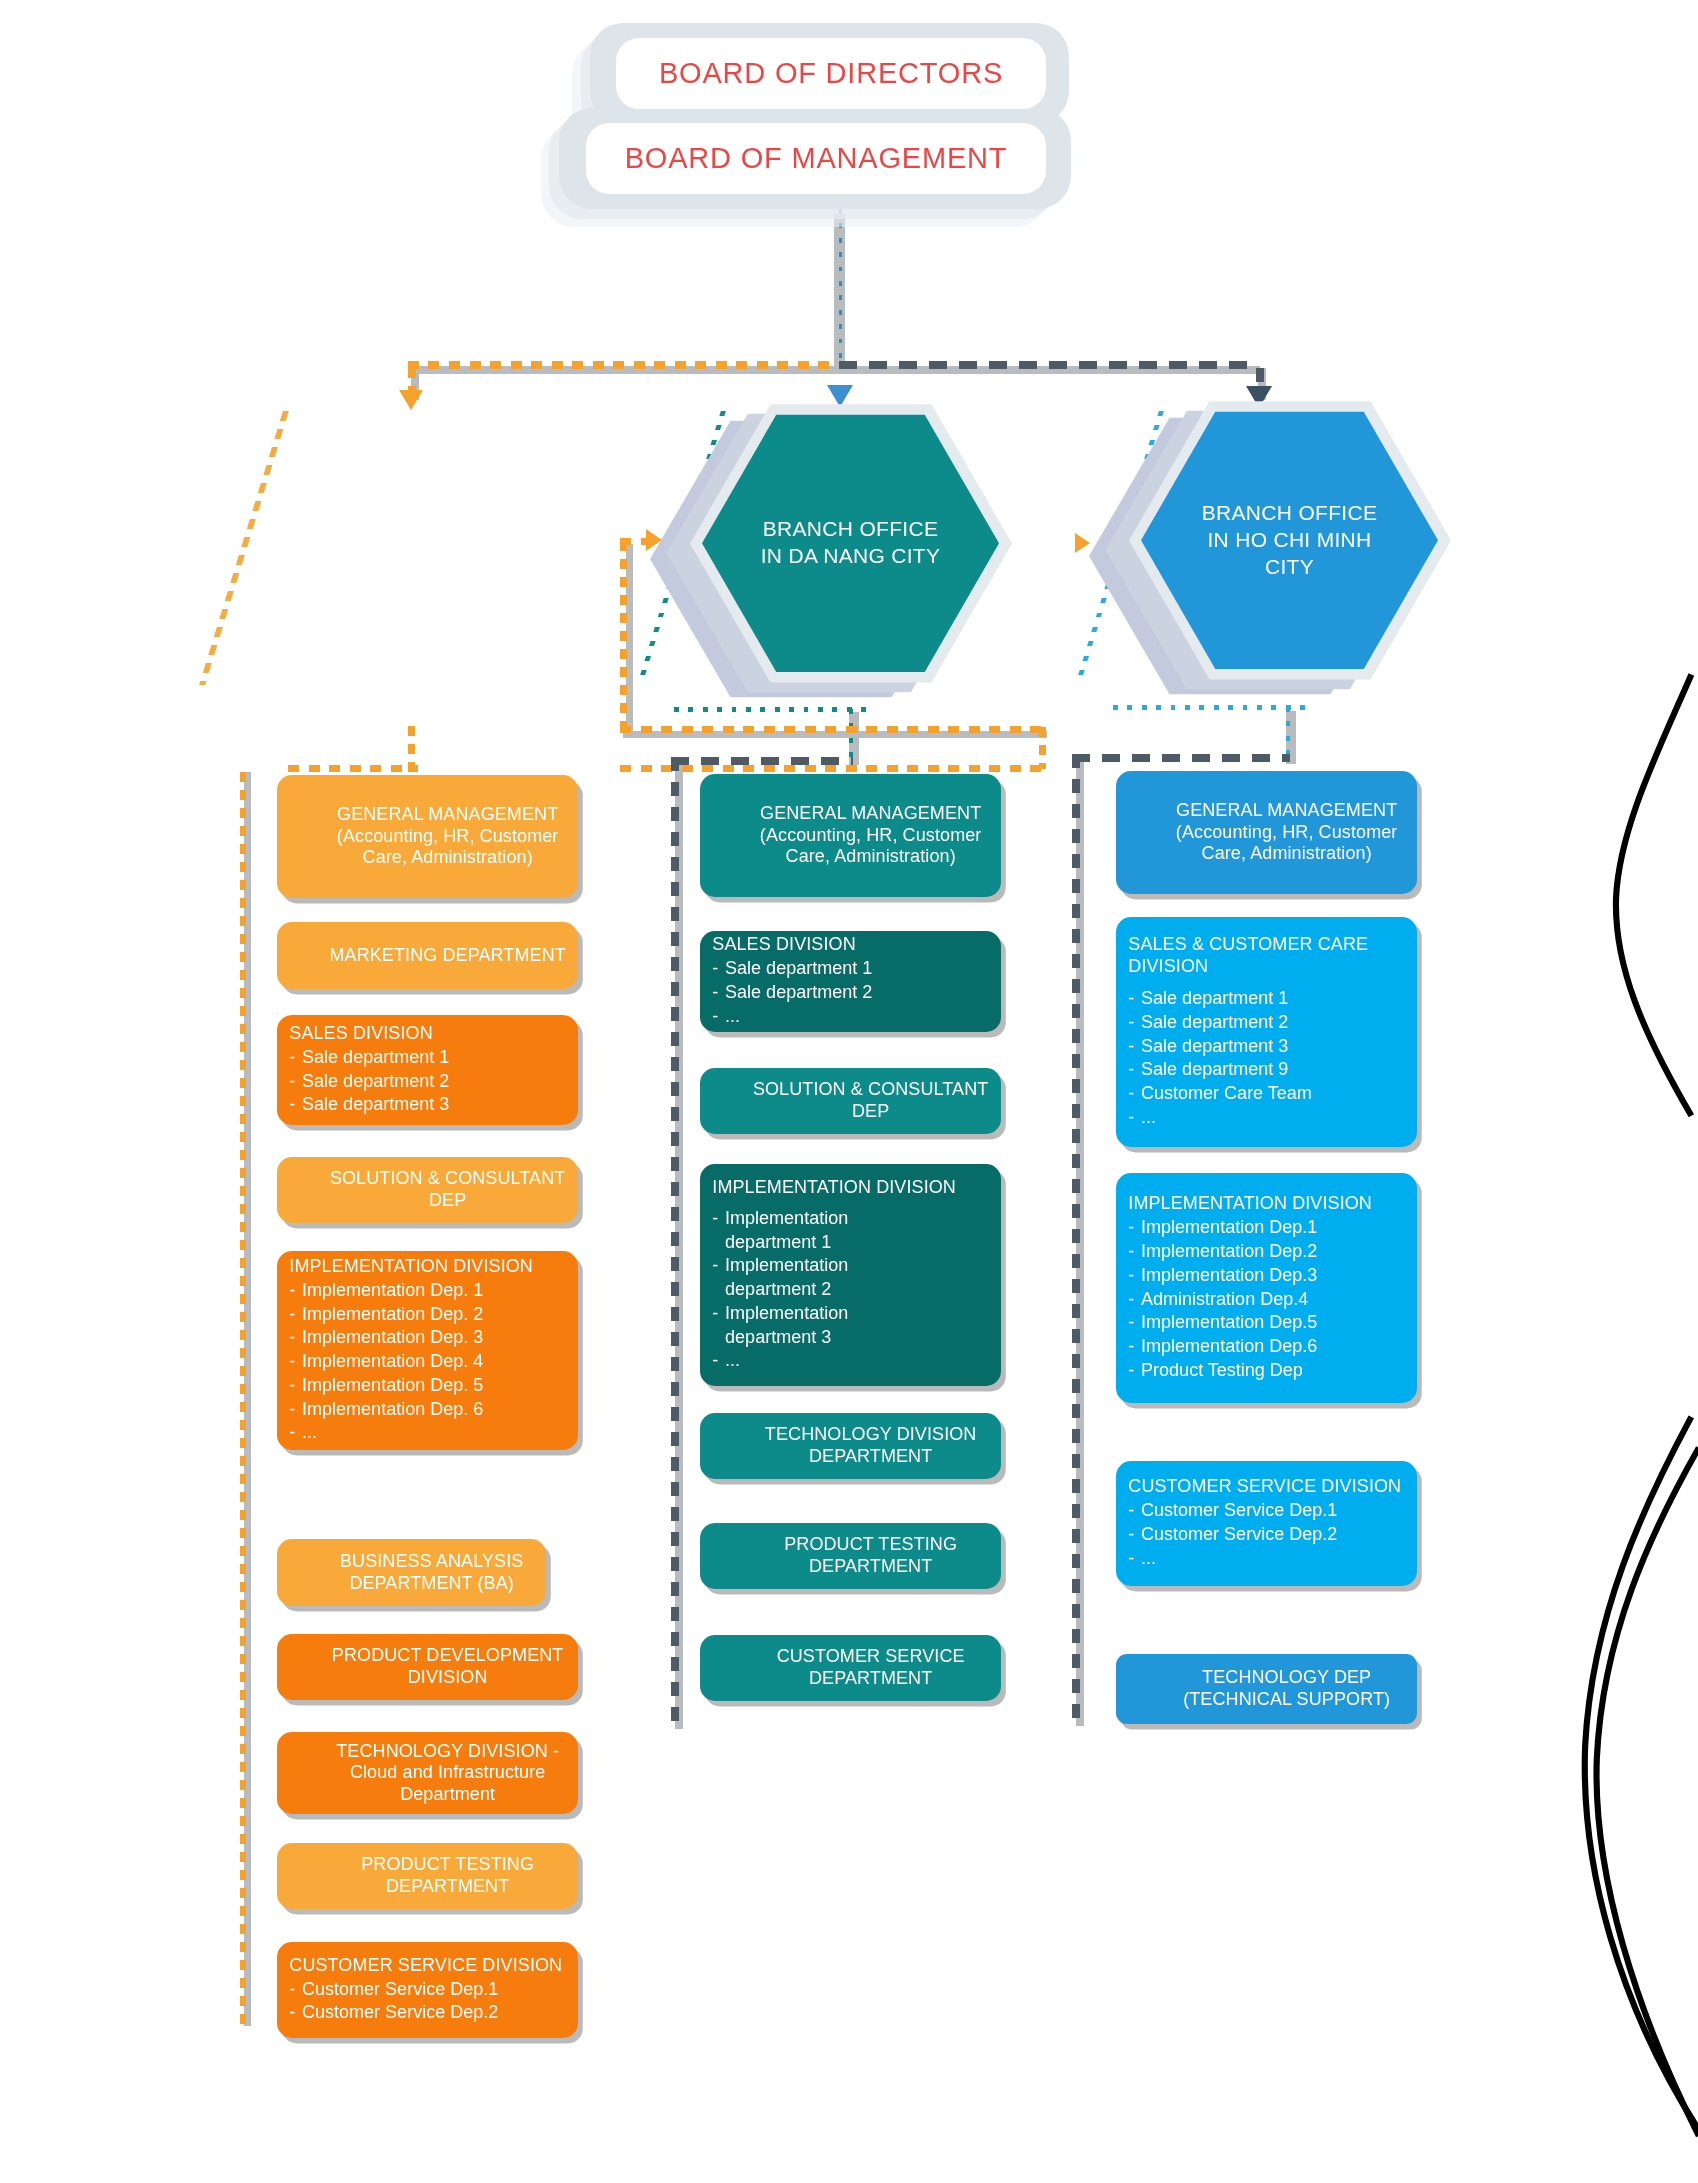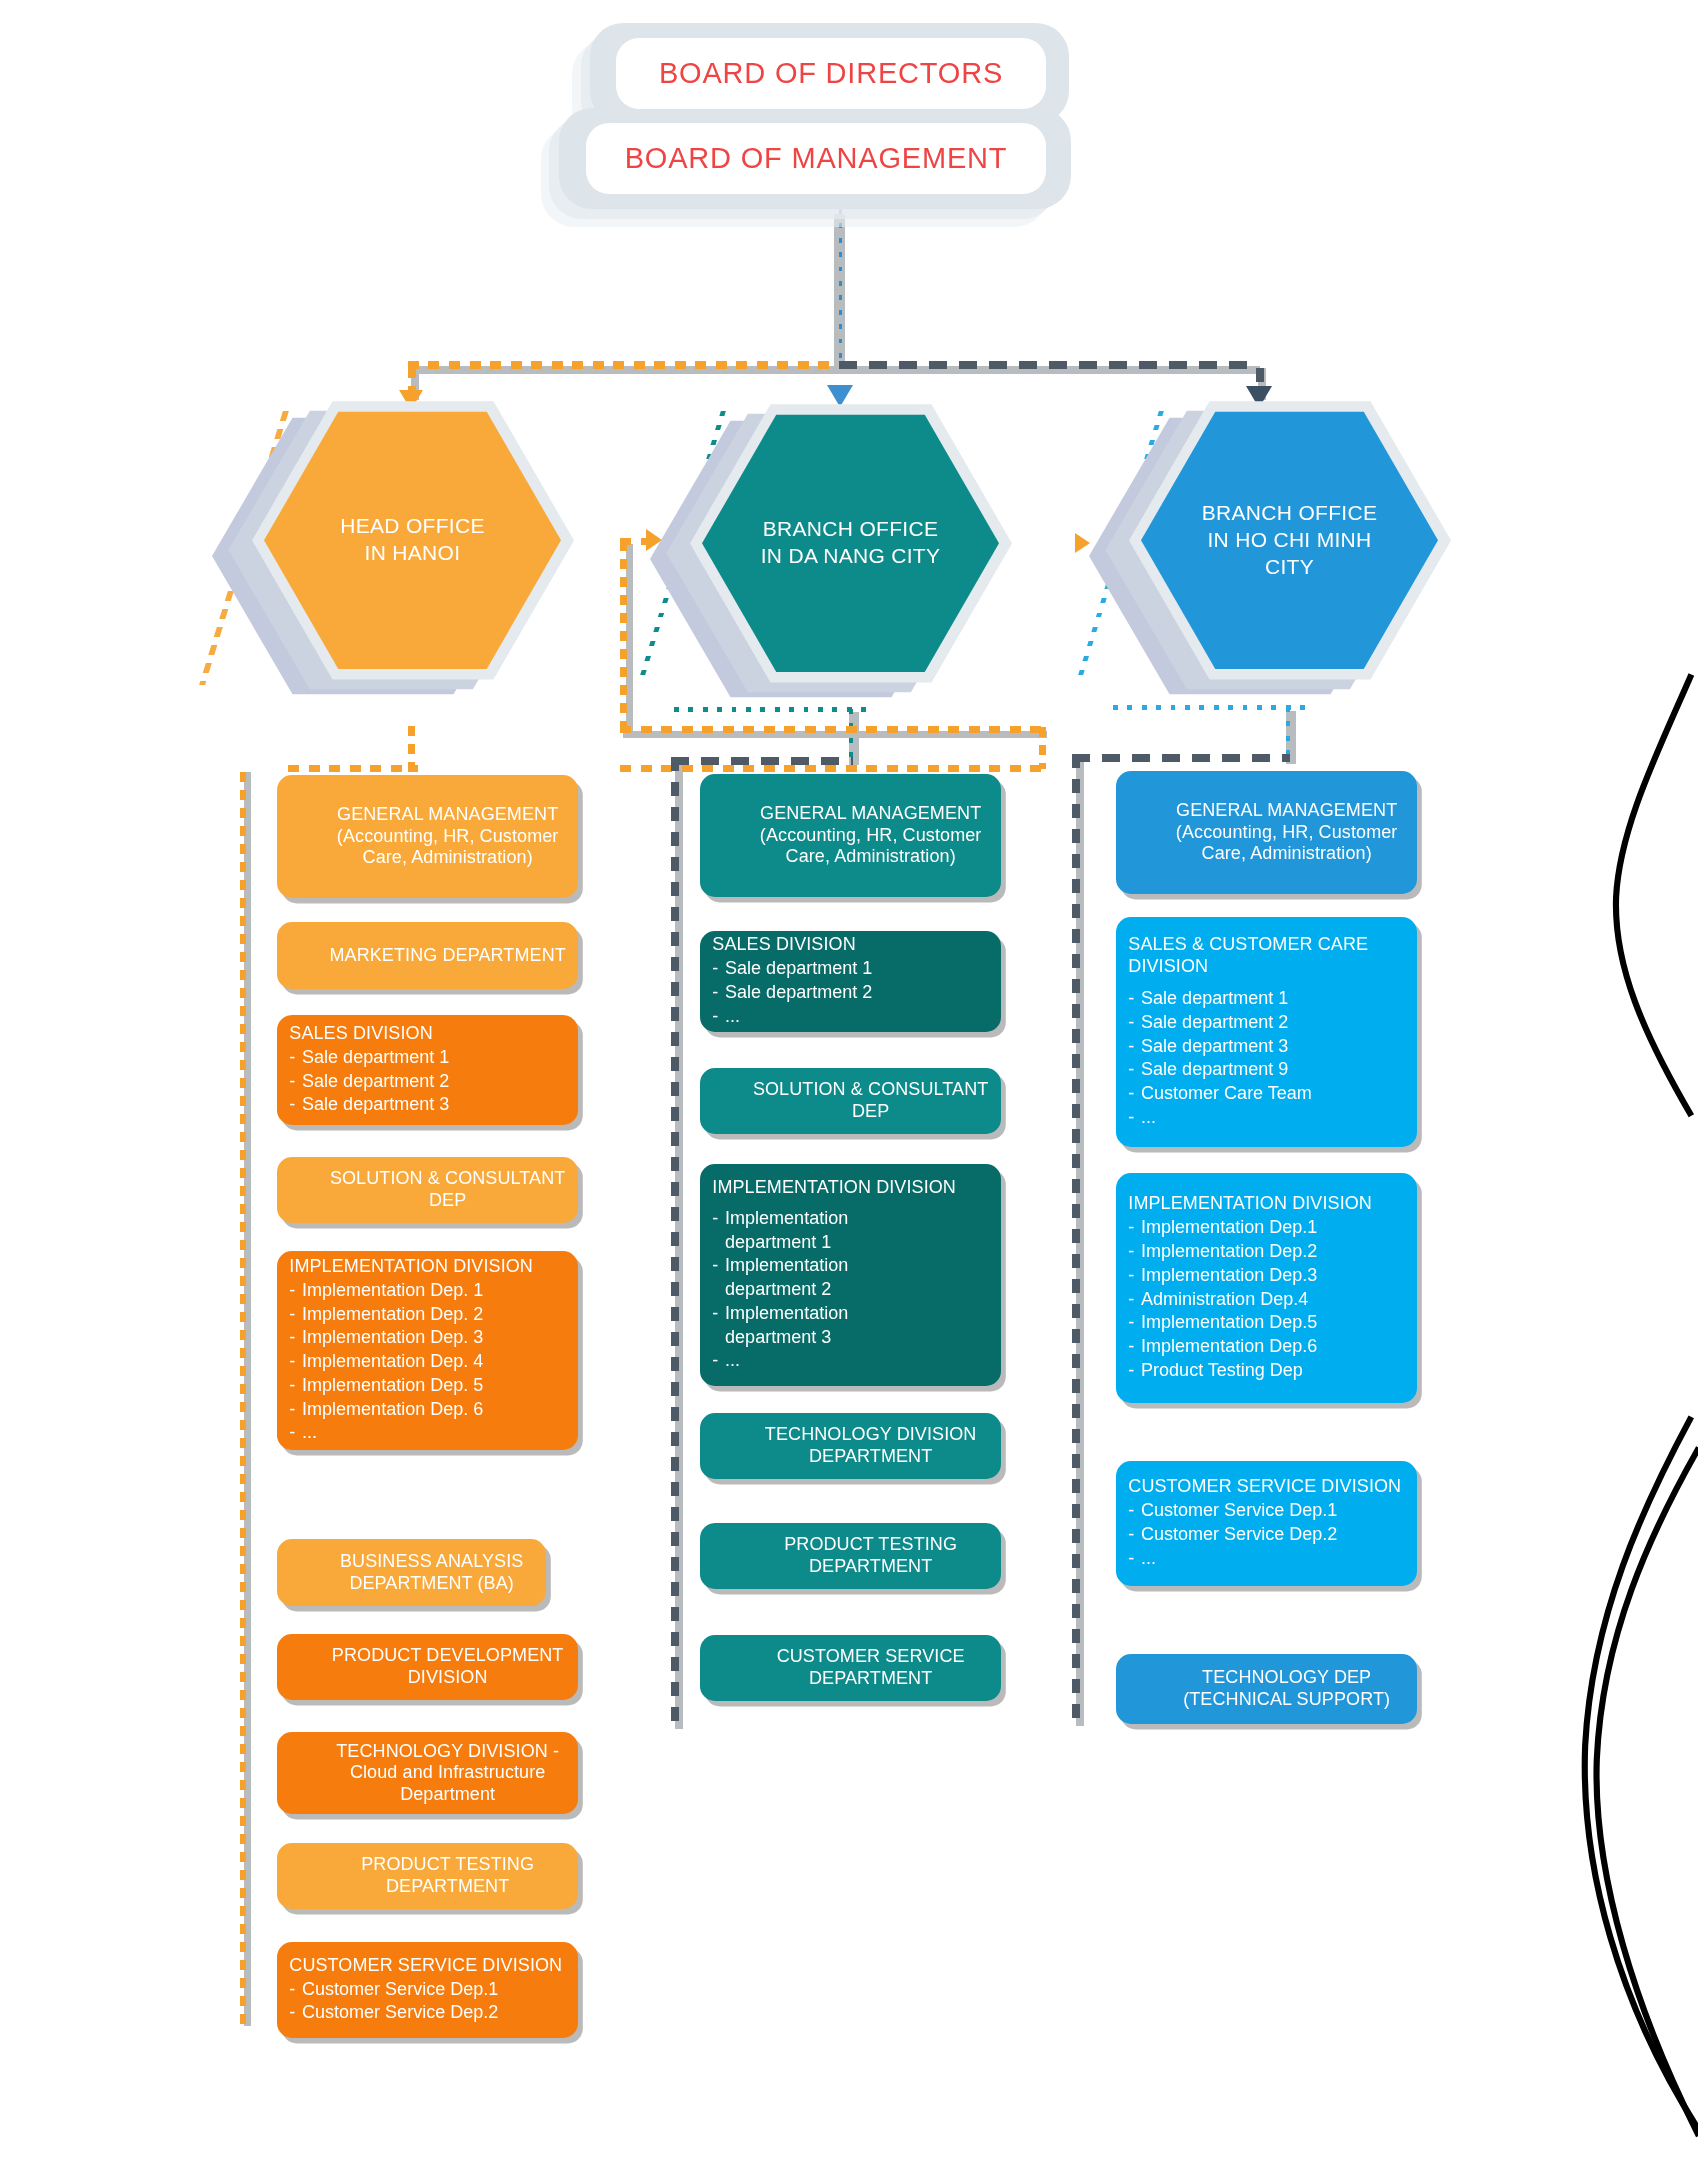--- a/index.html
+++ b/index.html
@@ -167,29 +167,20 @@
   <div class="shadowline" style="left:411px;top:368px;width:8.2px;height:31.5px;"></div>
   <div class="v-dash dash-v-orange" style="left:408px;top:368px;width:7.5px;height:29px;"></div>
   <div class="arrow" style="left:399px;top:390px;border-left:12.3px solid transparent;border-right:12.3px solid transparent;border-top:20.5px solid #F6A12B;"></div>
 
   <div class="arrow" style="left:827px;top:385px;border-left:13.7px solid transparent;border-right:13.7px solid transparent;border-top:22px solid #3E8FD0;"></div>
 
   <div class="shadowline" style="left:1258px;top:368px;width:8.2px;height:31.5px;"></div>
   <div class="v-dash dash-v-slate" style="left:1256px;top:368px;width:7.5px;height:29px;"></div>
   <div class="arrow" style="left:1246px;top:386px;border-left:13px solid transparent;border-right:13px solid transparent;border-top:22px solid #3C5064;"></div>
 
-  <div class="hexwrap" style="left:212px;top:394px;width:383px;height:322px;">
-    <div class="hex hex-ghost-far" style="left:0px;top:18px;width:322px;height:288px;"></div>
-    <div class="hex hex-ghost-mid" style="left:16.4px;top:11px;width:326px;height:290px;"></div>
-    <div class="hex hex-ring" style="left:40px;top:1.4px;width:322px;height:290px;"></div>
-    <div class="hex" style="left:52px;top:12.3px;width:297px;height:268px;background:#F9A939;">
-      <span class="hlabel">HEAD OFFICE
-IN HANOI</span>
-    </div>
-  </div>
 
   <div class="v-dash dash-v-orange" style="left:241px;top:411px;width:5.5px;height:274px;opacity:.9;transform:skewX(-17deg);"></div>
 
   <div class="hexwrap" style="left:650px;top:397px;width:383px;height:322px;">
     <div class="hex hex-ghost-far" style="left:0px;top:18px;width:322px;height:288px;"></div>
     <div class="hex hex-ghost-mid" style="left:16.4px;top:11px;width:326px;height:290px;"></div>
     <div class="hex hex-ring" style="left:40px;top:1.4px;width:322px;height:290px;"></div>
     <div class="hex" style="left:52px;top:12.3px;width:297px;height:268px;background:#0D8A8A;">
       <span class="hlabel">BRANCH OFFICE
 IN DA NANG CITY</span>
@@ -380,21 +371,21 @@
   </div>
   <div class="dbox" style="left:1116px;top:1461px;width:301px;height:125px;background:#00AEEF;">
     <div class="title">CUSTOMER SERVICE
 DIVISION</div>
     <div class="items">
       <div class="li"><span class="dash">-</span><span>Customer Service Dep.1</span></div>
       <div class="li"><span class="dash">-</span><span>Customer Service Dep.2</span></div>
       <div class="li"><span class="dash">-</span><span>...</span></div>
     </div>
   </div>
-  <div class="dbox center" style="left:1116px;top:1654px;width:301px;height:70px;background:#2196D9;">
+  <div class="dbox center" style="left:1116px;top:1654px;width:301px;height:70px;background:#2196D9;border-radius:11px;">
     <div class="title">TECHNOLOGY DEP
 (TECHNICAL SUPPORT)</div>
   </div>
 
   <svg class="edgecurve" style="left:1486px;top:671px;width:213px;height:479px;" viewBox="0 0 311 700">
     <path d="M 300 5 C 250 120, 195 230, 190 330 C 186 430, 230 530, 300 650" fill="none" stroke="#000" stroke-width="9"></path>
   </svg>
   <svg class="edgecurve" style="left:1472px;top:1321px;width:227px;height:862px;" viewBox="0 0 331 1259">
     <path d="M 320 140 C 250 270, 175 430, 165 620 C 158 800, 215 1000, 330 1180" fill="none" stroke="#000" stroke-width="9"></path>
     <path d="M 331 185 C 260 310, 190 460, 182 640 C 176 810, 240 1010, 331 1190" fill="none" stroke="#000" stroke-width="9"></path>

